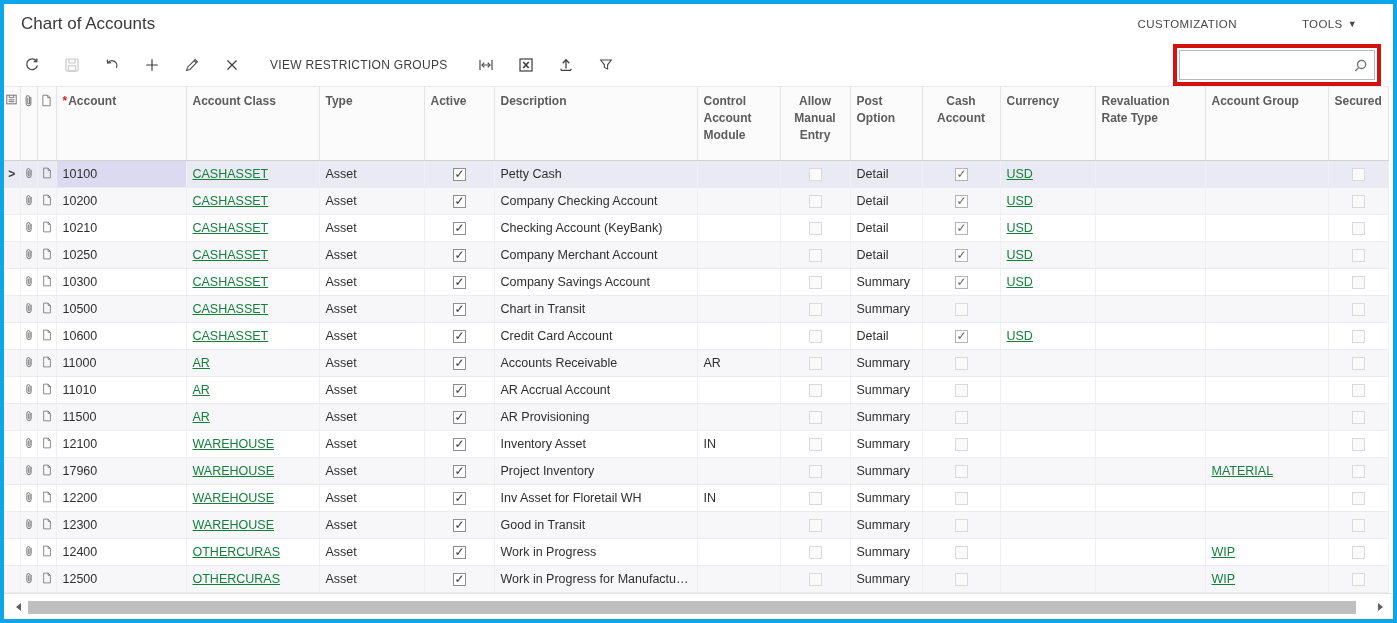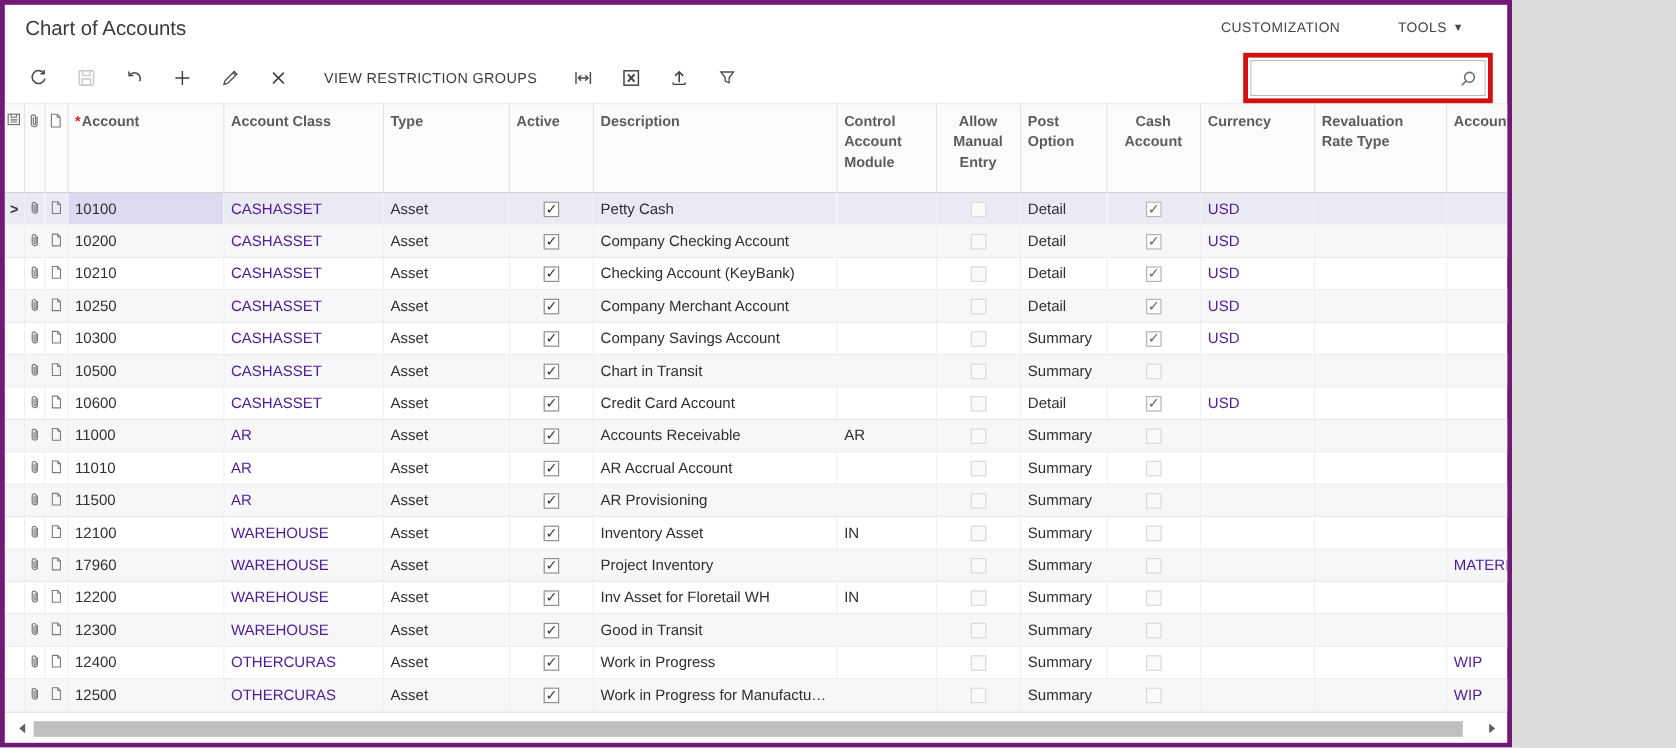--- a/index.html
+++ b/index.html
@@ -1,23 +1,23 @@
 <!DOCTYPE html>
 <html><head>
 <meta charset="utf-8">
 <style>
   html,body{margin:0;padding:0;background:#dcdcdc;}
-  .window{position:relative;width:1260px;height:623px;box-sizing:border-box;
-    border:4px solid #701a75;background:#fff;overflow:hidden;
+  .window{position:relative;width:1397px;height:623px;box-sizing:border-box;
+    border:4px solid #0ea5e9;background:#fff;overflow:hidden;
     font-family:"Liberation Sans",sans-serif;}
   
   .titlebar{height:40px;display:flex;align-items:center;justify-content:space-between;
     padding:0 36px 0 17px;}
   .title{font-size:17px;color:#3a3a3a;font-weight:400;}
-  .top-links{display:flex;align-items:center;gap:48px;font-size:11.5px;color:#474747;letter-spacing:.4px;}
+  .top-links{display:flex;align-items:center;gap:65px;font-size:11.5px;color:#474747;letter-spacing:.4px;}
   .top-link{cursor:pointer;white-space:nowrap;}
   .caret{font-size:9px;color:#474747;margin-left:5px;vertical-align:1px;}
   
   .toolbar{position:relative;height:42px;display:flex;align-items:center;padding-left:8px;}
   .tbtn{width:28px;height:28px;margin:0 6px;display:flex;align-items:center;justify-content:center;cursor:pointer;}
   .tbtn svg{display:block;}
   .vrg{margin:0 18px 0 18px;font-size:12px;color:#3d3d3d;letter-spacing:.3px;cursor:pointer;white-space:nowrap;}
   .search-wrap{position:absolute;top:6px;right:18px;width:196px;height:30px;background:#fff;
     border:1px solid #b9b9b9;box-sizing:border-box;
     outline:4px solid #d2120e;outline-offset:2px;}
@@ -37,21 +37,21 @@
   .req{color:#d22;margin-right:1px;font-weight:600;}
   tbody td{height:27px;box-sizing:border-box;padding:0 6px;font-size:12.5px;color:#2f2f2f;
     border-right:1px solid #f0f0f3;border-bottom:1px solid #ececf0;
     white-space:nowrap;overflow:hidden;text-overflow:ellipsis;}
   tbody tr:nth-child(even){background:#f7f7fa;}
   tbody tr.selected{background:#eaeaf5;}
   tbody tr.selected td.account-td{background:#dbdaf0;}
   td.sel-td{padding:0;text-align:center;color:#3c3c3c;font-size:12px;font-weight:600;}
   td.ico-td{padding:0;text-align:center;}
   td.c{text-align:center;}
-  .lnk{color:#4c1d95;cursor:pointer;}
+  .lnk{color:#15803d;text-decoration:underline;cursor:pointer;}
   
   .cb{width:13px;height:13px;box-sizing:border-box;border:1px solid #8f8f8f;background:#fff;
     margin:0 auto;position:relative;}
   .cb.on::after{content:"\2713";position:absolute;left:1px;top:-2px;font-size:12px;color:#383838;}
   .cb.dim{border-color:#dadadd;background:#fafafa;}
   .cb.dim.on{border-color:#b4b4b4;background:#fff;}
   .cb.dim.on::after{color:#666;}
   
   .hscroll{position:absolute;left:4px;right:4px;bottom:4px;height:16px;display:flex;align-items:center;background:#fff;}
   .sb-arrow{width:0;height:0;border-top:4px solid transparent;border-bottom:4px solid transparent;cursor:pointer;}

